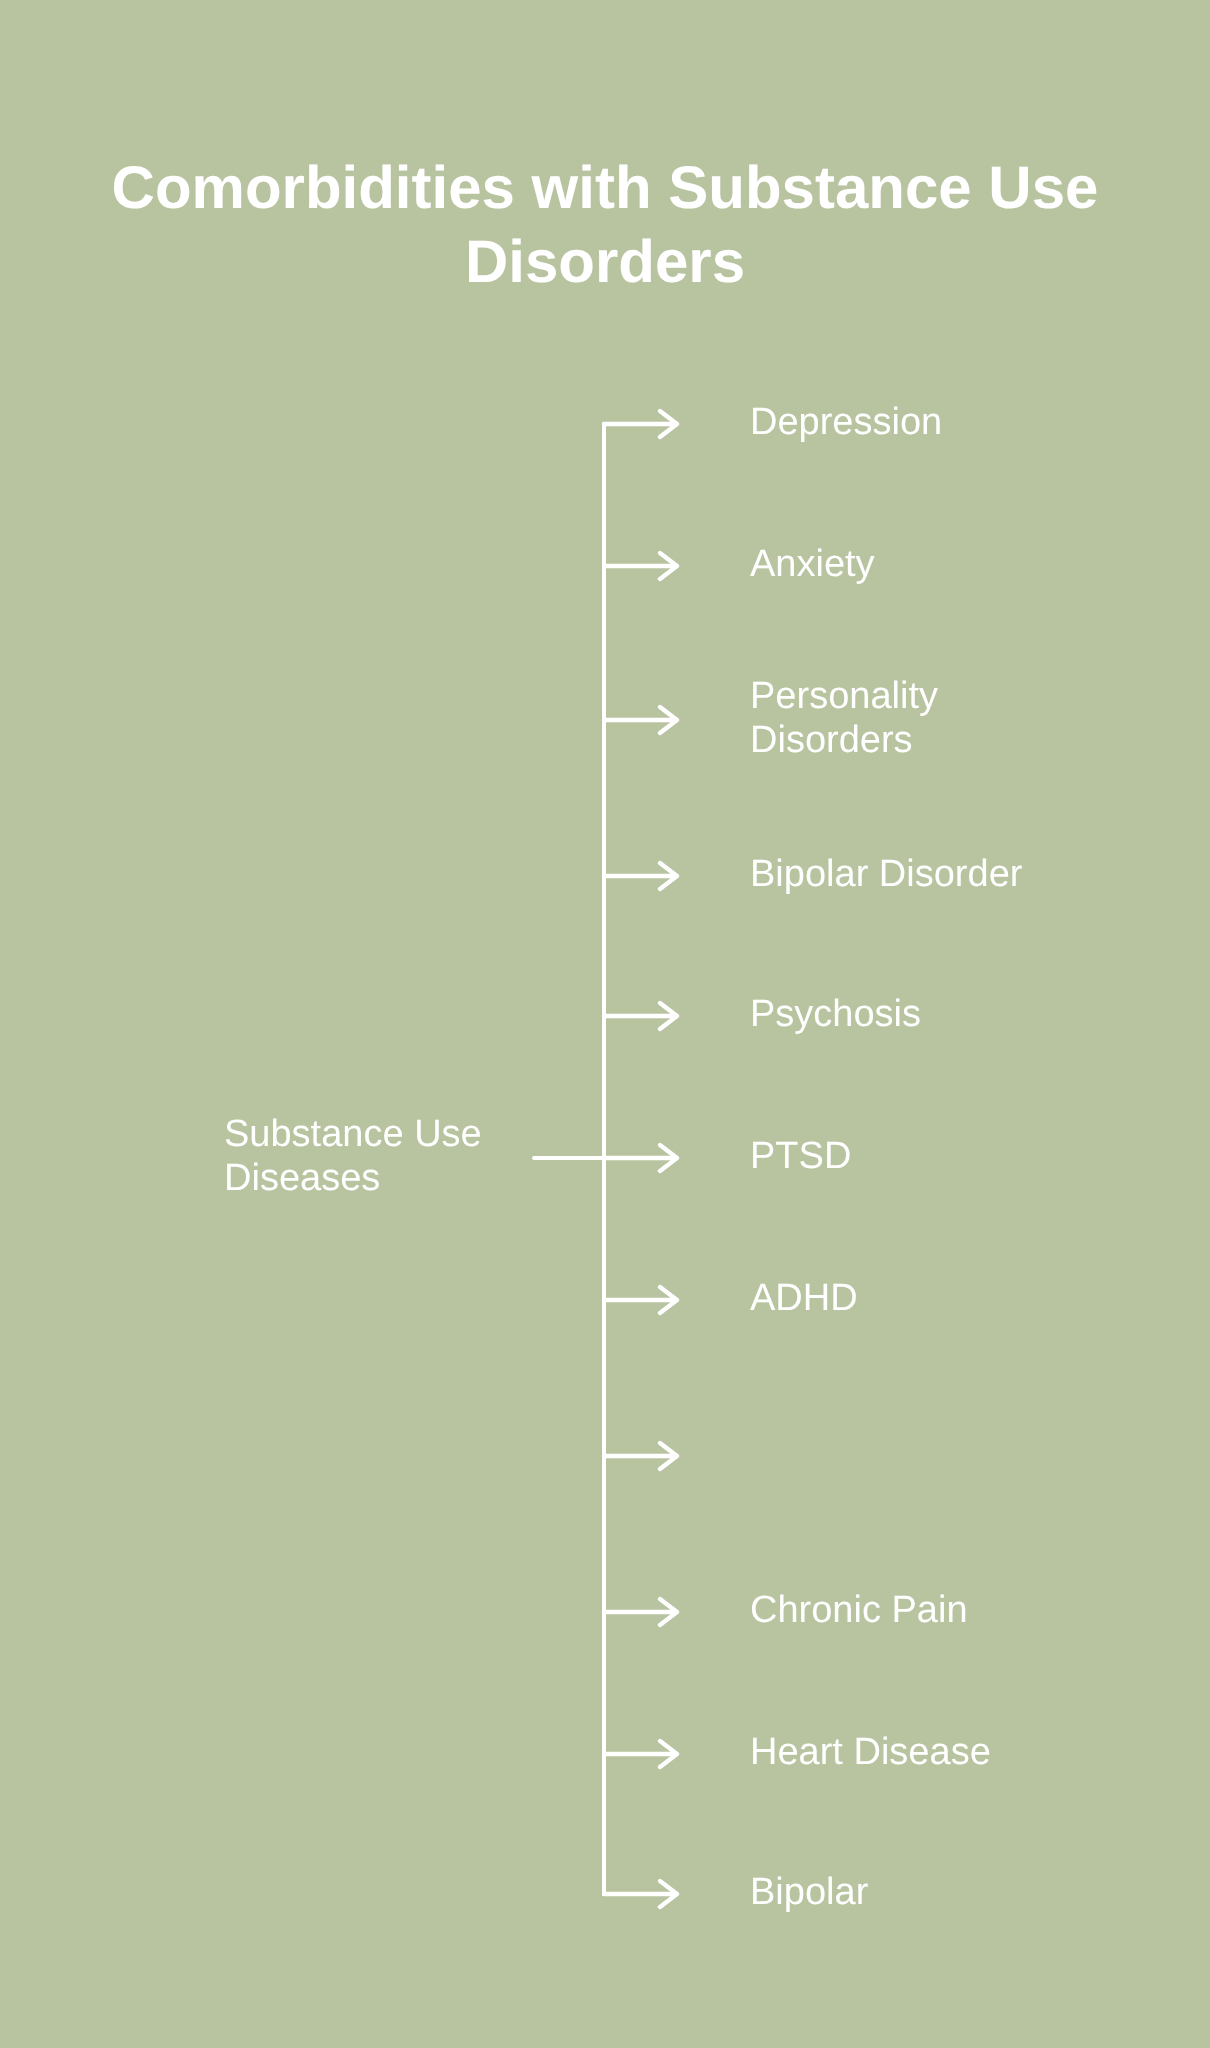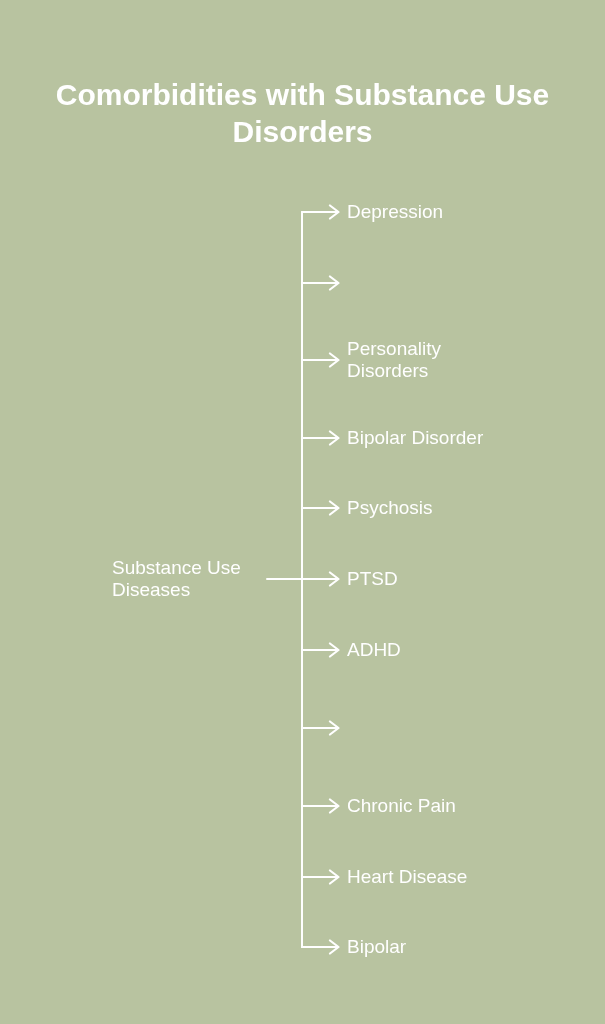--- a/index.html
+++ b/index.html
@@ -35,20 +35,21 @@
     height: 737px;
     background: var(--foreground, #ffffff);
     border-radius: 1px;
   }
   .branch {
     position: absolute;
     left: 301px;
     height: 44px;
     display: flex;
     align-items: center;
+    gap: 28px;
   }
   .branch svg {
     flex: 0 0 auto;
     display: block;
     color: var(--foreground, #ffffff);
   }
   .branch-label {
     margin-left: 6px;
     width: 155px;
     font-size: 19px;
@@ -95,20 +96,21 @@
     <svg width="40" height="18" viewBox="0 0 40 18">
         <path d="M1 9 H37 M29 2.5 L37.5 9 L29 15.5" fill="none" stroke="currentColor" stroke-width="2.2" stroke-linecap="round" stroke-linejoin="round"></path>
       </svg>
     <div class="branch-label">Depression</div>
   </div>
 
   <div class="branch" style="top:261px">
     <svg width="40" height="18" viewBox="0 0 40 18">
         <path d="M1 9 H37 M29 2.5 L37.5 9 L29 15.5" fill="none" stroke="currentColor" stroke-width="2.2" stroke-linecap="round" stroke-linejoin="round"></path>
       </svg>
+    <div class="branch-label">Anxiety</div>
   </div>
 
   <div class="branch" style="top:416px">
     <svg width="40" height="18" viewBox="0 0 40 18">
         <path d="M1 9 H37 M29 2.5 L37.5 9 L29 15.5" fill="none" stroke="currentColor" stroke-width="2.2" stroke-linecap="round" stroke-linejoin="round"></path>
       </svg>
     <div class="branch-label">Bipolar Disorder</div>
   </div>
 
   <div class="branch" style="top:338px">

